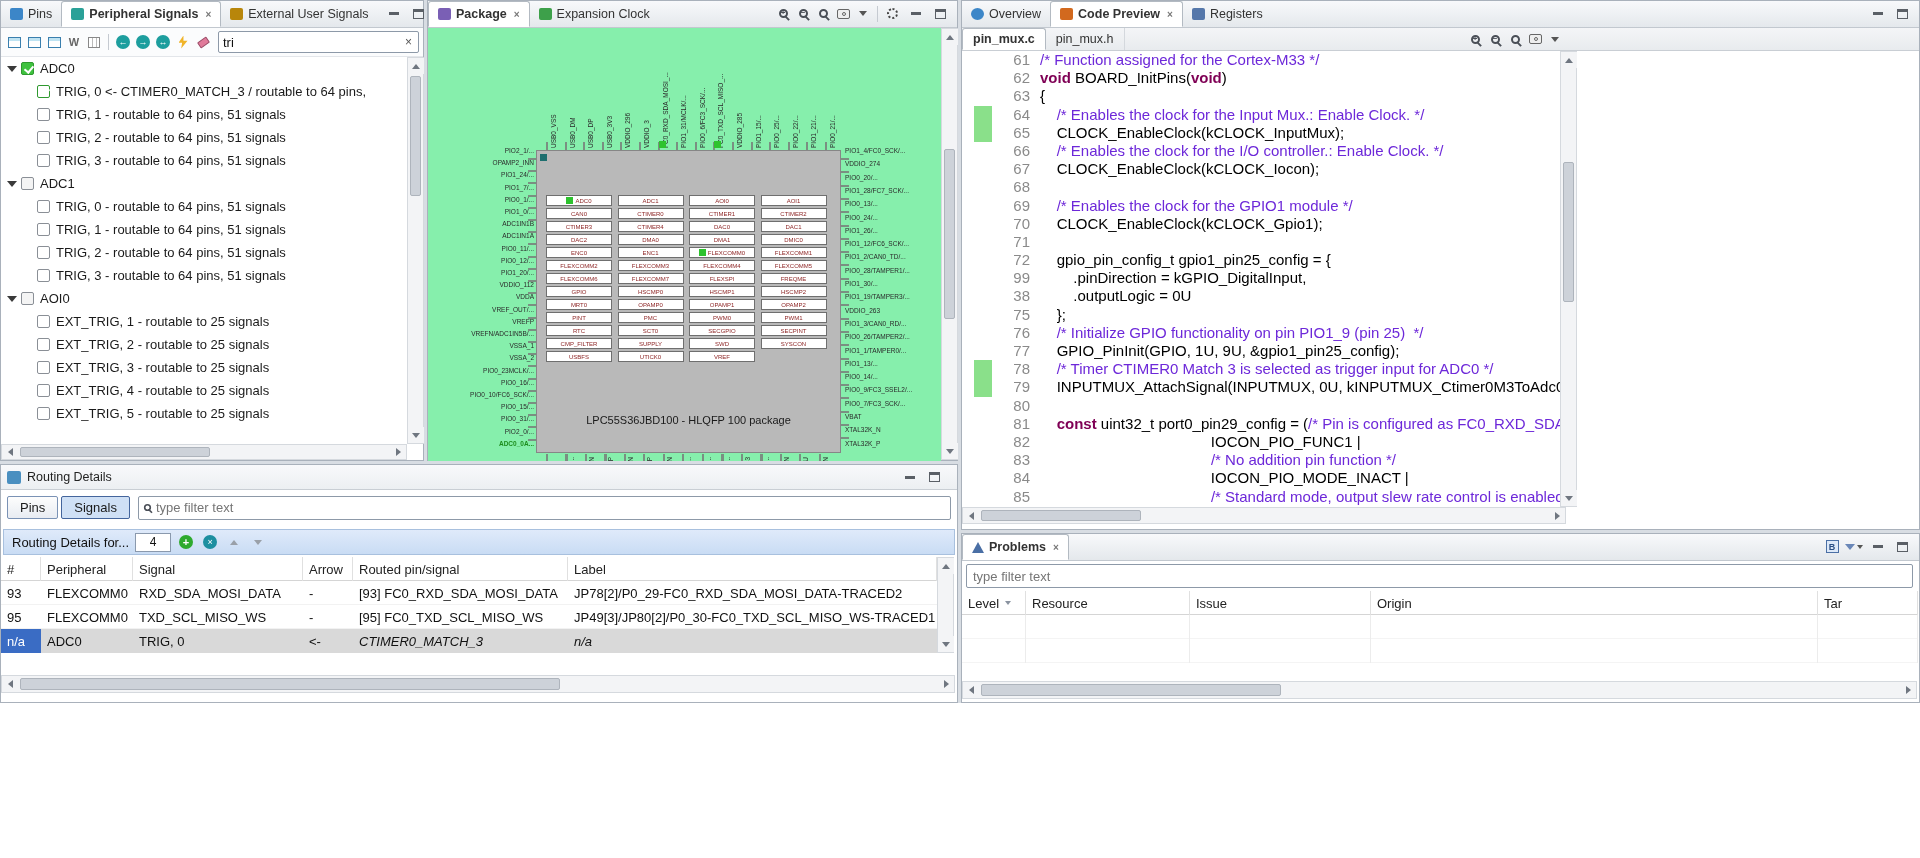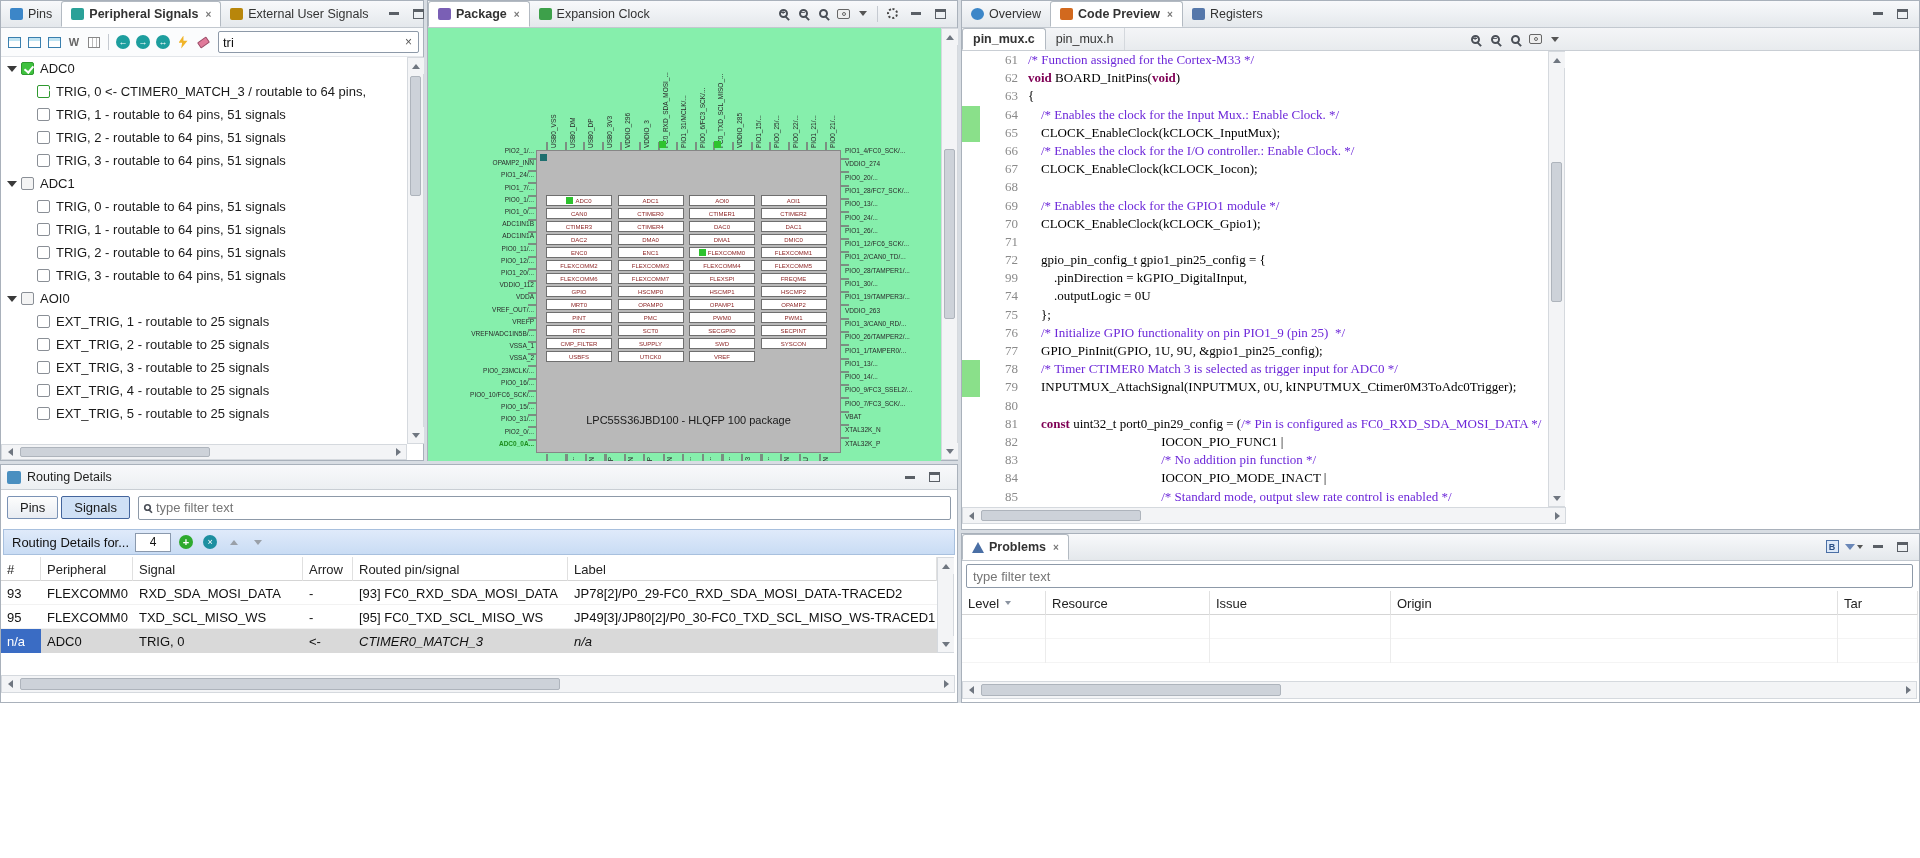--- a/index.html
+++ b/index.html
@@ -100,21 +100,21 @@
   .ticks.t{left:118px;top:114px;width:287px;height:8px;background:repeating-linear-gradient(90deg,#777 0 2px,transparent 2px 18.6px)}
   .ticks.b{left:118px;top:426px;width:287px;height:8px;background:repeating-linear-gradient(90deg,#777 0 2px,transparent 2px 19.5px)}
   .ticks.l{left:100px;top:130px;width:8px;height:288px;background:repeating-linear-gradient(180deg,#777 0 2px,transparent 2px 12.2px)}
   .ticks.r{left:413px;top:130px;width:8px;height:288px;background:repeating-linear-gradient(180deg,#777 0 2px,transparent 2px 13.3px)}
 
   
   #file-tabs{position:absolute;left:0;right:0;top:27px;height:23px;background:linear-gradient(#f4f5f7,#e8ebee);border-bottom:1px solid #c9ced4;display:flex;align-items:flex-end}
   .ftab{height:22px;display:flex;align-items:center;padding:0 10px;font-size:12.5px;color:#333;border-right:1px solid #d4d8dd}
   .ftab.active{background:#fff;border:1px solid #b3bac2;border-bottom-color:#fff;border-radius:3px 3px 0 0;font-weight:bold}
   .ftab-tools{position:absolute;right:355px;top:2px;display:flex;align-items:center;gap:2px}
-  #editor{position:absolute;left:0;top:50px;width:604px;height:456px;overflow:hidden;font-family:Liberation Serif, serif;font-size:13px}
+  #editor{position:absolute;left:12px;top:50px;width:604px;height:456px;overflow:hidden;font-family:Liberation Sans, sans-serif;font-size:15px}
   #code-lines{position:absolute;left:0;top:0;width:586px}
   .cline{display:flex;height:18.2px;line-height:18.2px}
   .gut{flex:0 0 66px;padding-right:10px;text-align:right;color:#8a8a8a;position:relative;background:#fff}
   .gut.hl::before{content:"";position:absolute;left:0;top:0;bottom:0;width:18px;background:#8ae08a}
   .ct{white-space:pre;overflow:hidden;flex:1;color:#000}
   .cm{color:#6d28d9}
   .kw{color:#7f0055;font-weight:bold}
 
   
   .viewtitle{position:absolute;left:0;right:0;top:0;height:25px;background:linear-gradient(#f8f9fb,#eceff2);border-bottom:1px solid #c9ced4;display:flex;align-items:center;gap:6px;padding:0 6px;font-size:12.5px;color:#222}
@@ -134,21 +134,21 @@
   .c0{width:40px;flex:none}.c1{width:92px;flex:none}.c2{width:170px;flex:none}.c3{width:50px;flex:none}.c4{width:215px;flex:none}.c5{flex:1}
 
   
   #prob-filter{position:absolute;left:4px;right:6px;top:30px;height:24px;border:1px solid #8d99a8;border-radius:2px;display:flex;align-items:center;padding:0 6px}
   #prob-filter input{flex:1;border:none;outline:none;font-size:13px;color:#888;font-family:"Liberation Sans",sans-serif}
   #prob-head{position:absolute;left:0;top:57px;right:1px;height:24px;display:flex;border-bottom:1px solid #d5d5d5;font-size:13px;color:#222}
   .phc{display:flex;align-items:center;gap:4px;padding-left:6px;border-right:1px solid #e0e0e0;height:24px;white-space:nowrap;overflow:hidden}
   #prob-body{position:absolute;left:0;top:81px;right:1px}
   .prow{display:flex;height:24px;border-bottom:1px solid #f4f4f4}
   .pcell{border-right:1px solid #ececec;height:24px}
-  .pc0{width:84px;flex:none}.pc1{width:164px;flex:none}.pc2{width:181px;flex:none}.pc3{width:447px;flex:none}.pc4{flex:1}
+  .pc0{width:64px;flex:none}.pc1{width:164px;flex:none}.pc2{width:181px;flex:none}.pc3{width:447px;flex:none}.pc4{flex:1}
 </style>
 </head>
 <body>
 
 <div class="app" data-name="mcuxpresso-pins-tool-window">
 
   <section class="panel" id="p-signals" data-name="peripheral-signals-panel">
     <div class="tabbar" data-name="peripheral-signals-tabbar">
       <div class="tabs-l" id="ps-tabs-l" data-name="tab-strip">
           <div class="tab" data-name="tab-pins">
@@ -718,21 +718,21 @@
           </div>
           <div class="cline" data-name="code-line">
             <span class="gut" data-name="line-number">72</span>
             <span class="ct" data-name="code-text"><span class="pl">    gpio_pin_config_t gpio1_pin25_config = {</span></span>
           </div>
           <div class="cline" data-name="code-line">
             <span class="gut" data-name="line-number">99</span>
             <span class="ct" data-name="code-text"><span class="pl">        .pinDirection = kGPIO_DigitalInput,</span></span>
           </div>
           <div class="cline" data-name="code-line">
-            <span class="gut" data-name="line-number">74</span>
+            <span class="gut" data-name="line-number">38</span>
             <span class="ct" data-name="code-text"><span class="pl">        .outputLogic = 0U</span></span>
           </div>
           <div class="cline" data-name="code-line">
             <span class="gut" data-name="line-number">75</span>
             <span class="ct" data-name="code-text"><span class="pl">    };</span></span>
           </div>
           <div class="cline" data-name="code-line">
             <span class="gut" data-name="line-number">76</span>
             <span class="ct" data-name="code-text"><span class="pl">    </span><span class="cm">/* Initialize GPIO functionality on pin PIO1_9 (pin 25)  */</span></span>
           </div>

